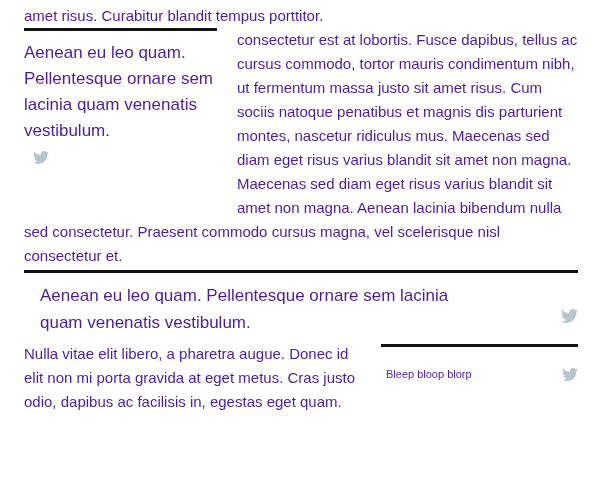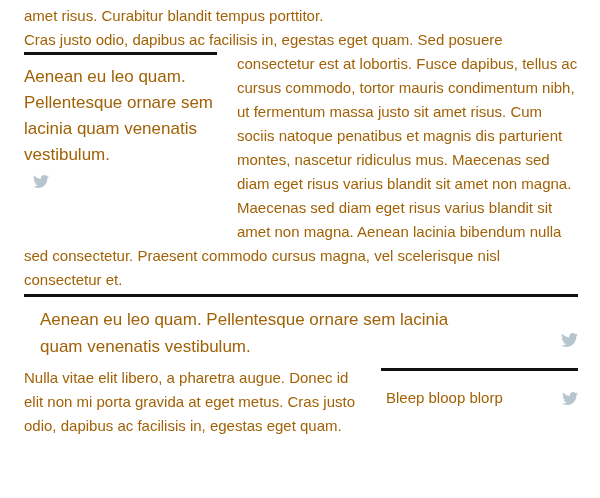--- a/index.html
+++ b/index.html
@@ -2,21 +2,21 @@
 <html><head>
 <meta charset="utf-8">
 <style>
   html, body { margin: 0; padding: 0; background: #ffffff; }
   .page {
     width: 600px;
     height: 498px;
     box-sizing: border-box;
     padding: 4px 22px 0 24px;
     background: #ffffff;
-    color: #a16207;
+    color: #4c1d95;
     font-family: "Liberation Sans", "DejaVu Sans", sans-serif;
     font-size: 15px;
     line-height: 24px;
     overflow: hidden;
   }
   p, blockquote, aside { margin: 0; padding: 0; }
 
   
   .pullquote-left {
     float: left;
@@ -45,40 +45,39 @@
   .p-etiam { max-width: 500px; margin: 0 0 14px 0; }
 
   
   .pullquote-right {
     float: right;
     width: 197px;
     box-sizing: border-box;
     border-top: 3px solid #111111;
     padding: 14px 0 0 5px;
     margin: 2px 0 0 16px;
-    font-size: 15px;
+    font-size: 11px;
     line-height: 26px;
     display: flex;
     justify-content: space-between;
     align-items: center;
     text-align: center;
   }
 
   .tw-icon { color: #b7c5cf; display: inline-block; line-height: 0; cursor: pointer; }
   .tw-icon svg { vertical-align: -2px; }
   .clearfix::after { content: ""; display: table; clear: both; }
 </style>
 </head>
 <body>
 
 <div class="page">
 
   <p class="body-text">amet risus. Curabitur blandit tempus porttitor.</p>
 
-  <p class="body-text">Cras justo odio, dapibus ac facilisis in, egestas eget quam. Sed posuere</p>
 
   <aside class="pullquote-left">
     <p class="pq-text">Aenean eu leo quam. Pellentesque ornare sem lacinia quam venenatis vestibulum.</p>
     <p class="pq-attr">
       <span class="tw-icon"><svg width="16" height="13" viewBox="0 48 512 416" fill="currentColor" aria-hidden="true">
             <path d="M459.37 151.716c.325 4.548.325 9.097.325 13.645 0 138.72-105.583 298.558-298.558 298.558-59.452 0-114.68-17.219-161.137-47.106 8.447.974 16.568 1.299 25.34 1.299 49.055 0 94.213-16.568 130.274-44.832-46.132-.975-84.792-31.188-98.112-72.772 6.498.974 12.995 1.624 19.818 1.624 9.421 0 18.843-1.3 27.614-3.573-48.081-9.747-84.143-51.98-84.143-102.985v-1.299c13.969 7.797 30.214 12.67 47.431 13.319-28.264-18.843-46.781-51.005-46.781-87.391 0-19.492 5.197-37.36 14.294-52.954 51.655 63.675 129.3 105.258 216.365 109.807-1.624-7.797-2.599-15.918-2.599-24.04 0-57.828 46.782-104.934 104.934-104.934 30.213 0 57.502 12.67 76.67 33.137 23.715-4.548 46.456-13.32 66.599-25.34-7.798 24.366-24.366 44.833-46.132 57.827 21.117-2.273 41.584-8.122 60.426-16.243-14.292 20.791-32.161 39.308-52.628 54.253z"></path>
           </svg></span>
     </p>
   </aside>
 

